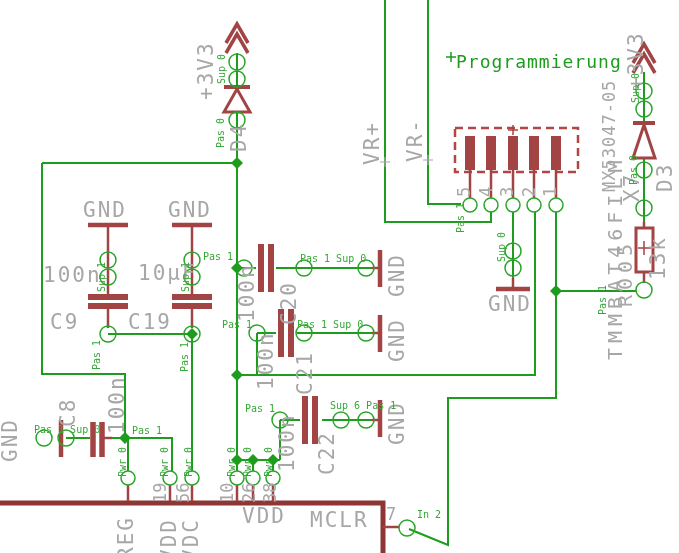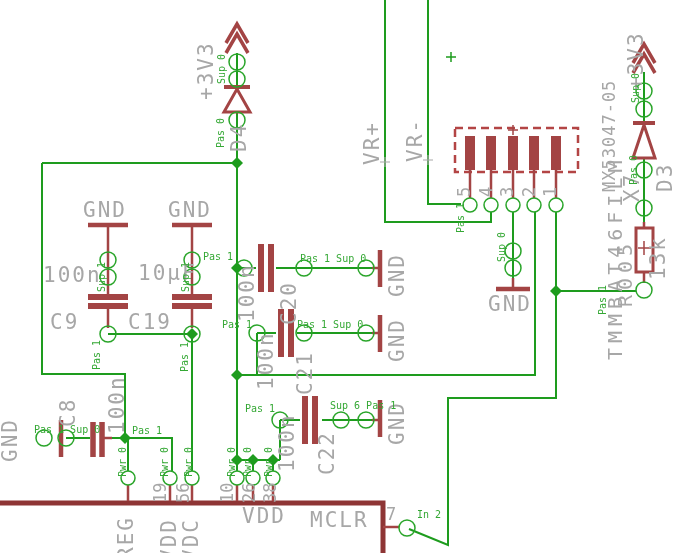--- a/index.html
+++ b/index.html
@@ -225,20 +225,21 @@
 <div class="t g21" style="left:168px;top:200px;">GND</div>
 <div class="t g21" style="left:43px;top:265px;">100n</div>
 <div class="t g21" style="left:138px;top:263px;">10µF</div>
 <div class="t g21" style="left:50px;top:312px;">C9</div>
 <div class="t g21" style="left:128px;top:312px;">C19</div>
 <div class="t g21" style="left:488px;top:294px;">GND</div>
 <div class="t g21" style="left:242px;top:506px;">VDD</div>
 <div class="t g21" style="left:310px;top:510px;">MCLR</div>
 <div class="t g17" style="left:386px;top:506px;">7</div>
 
+<div class="t grn" style="left:456px;top:53px;">Programmierung</div>
 <div class="t tiny" style="left:203px;top:252px;">Pas 1</div>
 <div class="t tiny" style="left:300px;top:254px;">Pas 1 Sup 0</div>
 <div class="t tiny" style="left:222px;top:320px;">Pas 1</div>
 <div class="t tiny" style="left:297px;top:320px;">Pas 1 Sup 0</div>
 <div class="t tiny" style="left:245px;top:404px;">Pas 1</div>
 <div class="t tiny" style="left:330px;top:401px;">Sup 6 Pas 1</div>
 <div class="t tiny" style="left:34px;top:425px;">Pas 1 Sup 0</div>
 <div class="t tiny" style="left:132px;top:426px;">Pas 1</div>
 <div class="t tiny" style="left:417px;top:510px;">In 2</div>
 <div class="t tiny rot" style="left:217px;top:84px;">Sup 0</div>

